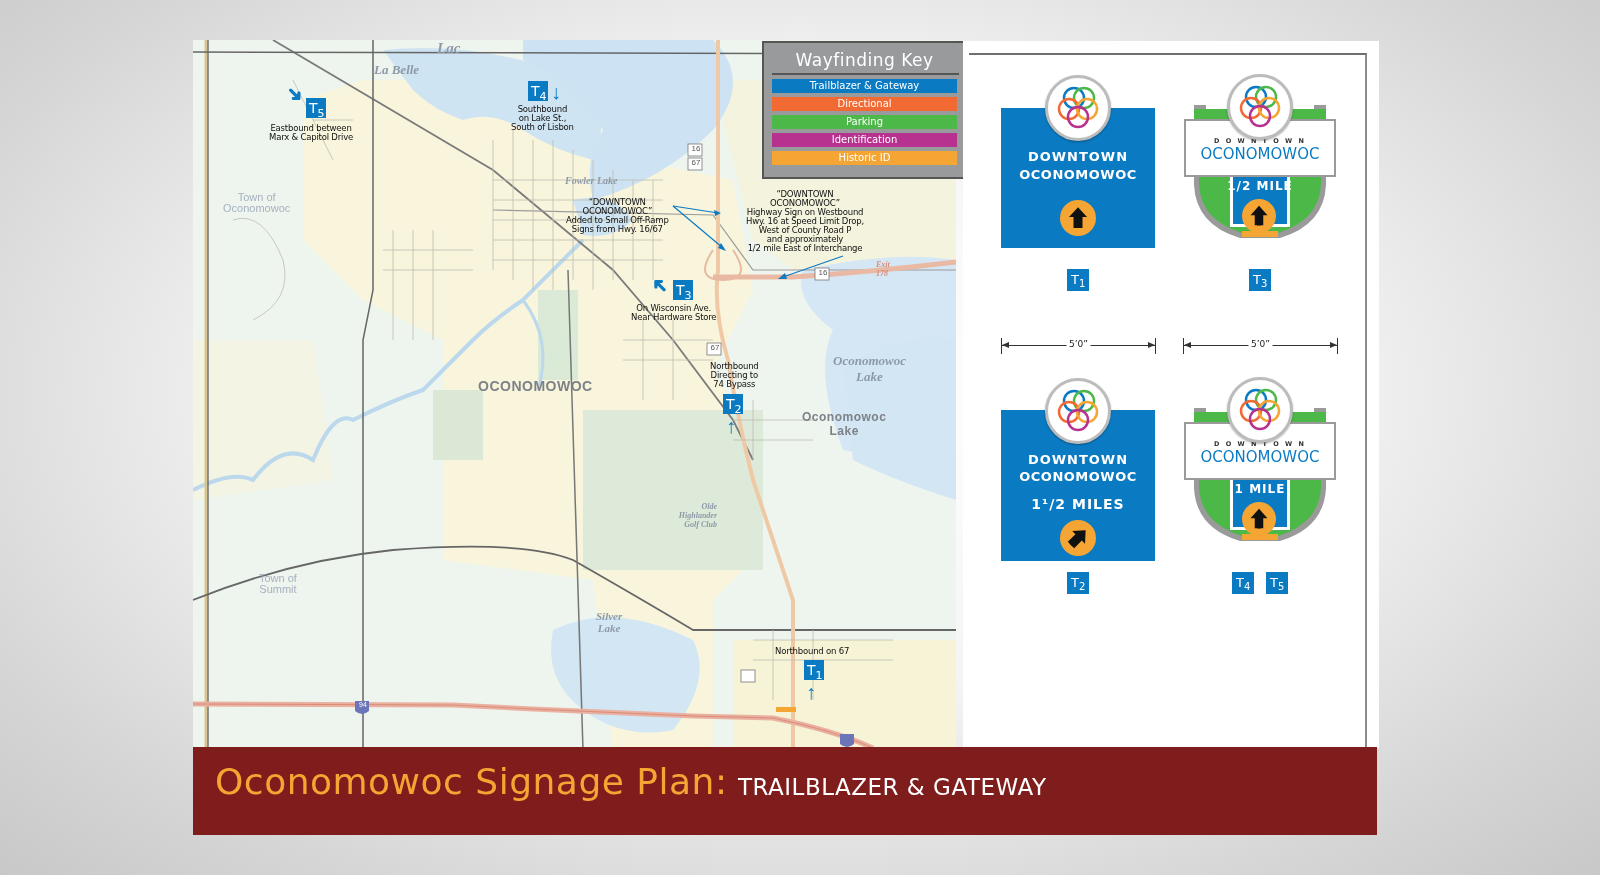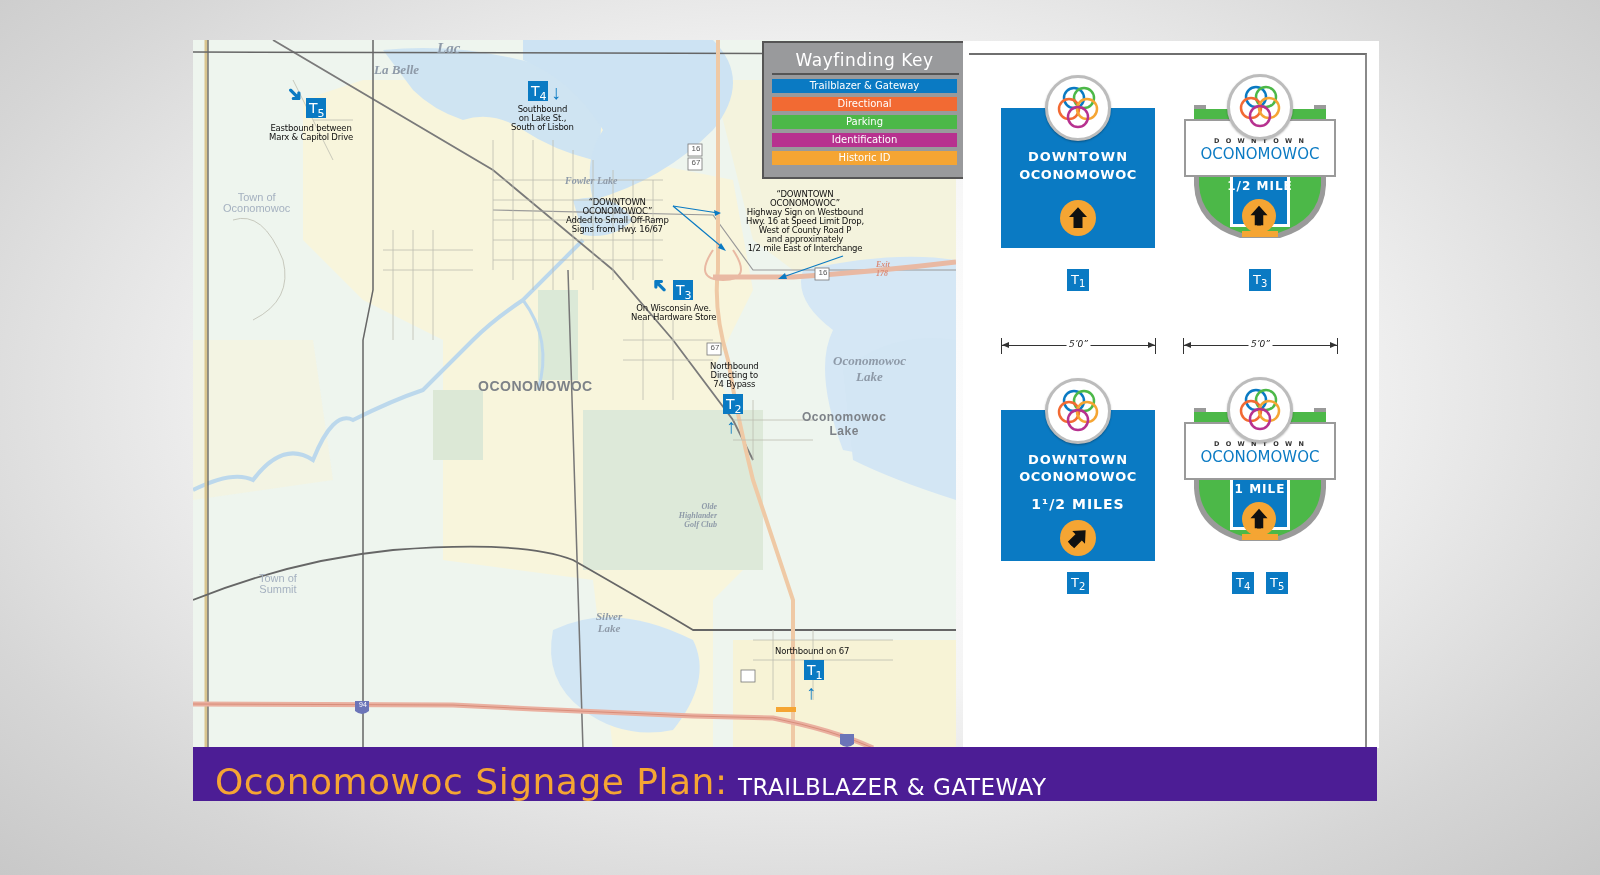--- a/index.html
+++ b/index.html
@@ -42,26 +42,26 @@
   .sign-tag { position: absolute; background: #0a7ac3; color: #fff; width: 22px; height: 22px; font-family: "DejaVu Sans", sans-serif; font-size: 13px; line-height: 22px; padding-left: 4px; }
   .sign-tag sub { font-size: 10px; vertical-align: -3px; }
 
   .dim { position: absolute; height: 16px; }
   .dim .line { position: absolute; top: 7px; left: 0; right: 0; height: 1px; background: #333; }
   .dim .tick-l, .dim .tick-r { position: absolute; top: 0; width: 1px; height: 16px; background: #333; }
   .dim .tick-l { left: 0; } .dim .tick-r { right: 0; }
   .dim .ah-l, .dim .ah-r { position: absolute; top: 4px; width: 0; height: 0; border-top: 3.5px solid transparent; border-bottom: 3.5px solid transparent; }
   .dim .ah-l { left: 1px; border-right: 7px solid #333; }
   .dim .ah-r { right: 1px; border-left: 7px solid #333; }
-  .dim .label { position: absolute; left: 50%; top: 1px; transform: translateX(-50%); background: #fff; padding: 0 3px; font-family: "DejaVu Sans", sans-serif; font-size: 9px; font-style: italic; color: #222; }
+  .dim .label { position: absolute; left: 50%; top: 1px; transform: translateX(-50%); background: #fff; padding: 0 3px; font-family: "DejaVu Sans", sans-serif; font-size: 9px; color: #222; }
 
   .gateway { position: absolute; width: 156px; height: 175px; }
 
   
-  .footer { position: absolute; left: 0; top: 707px; width: 1184px; height: 54px; background: #4c1d95; }
+  .footer { position: absolute; left: 0; top: 707px; width: 1184px; height: 88px; background: #7f1d1d; }
   .footer-title { position: absolute; left: 22px; top: 14px; color: #f5a533; font-family: "DejaVu Sans", sans-serif; font-size: 36px; font-weight: normal; letter-spacing: 0.5px; white-space: nowrap; }
   .footer-sub { position: absolute; left: 545px; top: 27px; color: #fff; font-family: "DejaVu Sans", sans-serif; font-size: 23px; letter-spacing: 0.5px; white-space: nowrap; }
 </style>
 </head>
 <body>
 
 <div class="board">
 
   <div class="map">
     <svg width="763" height="708" viewBox="0 0 763 708">

